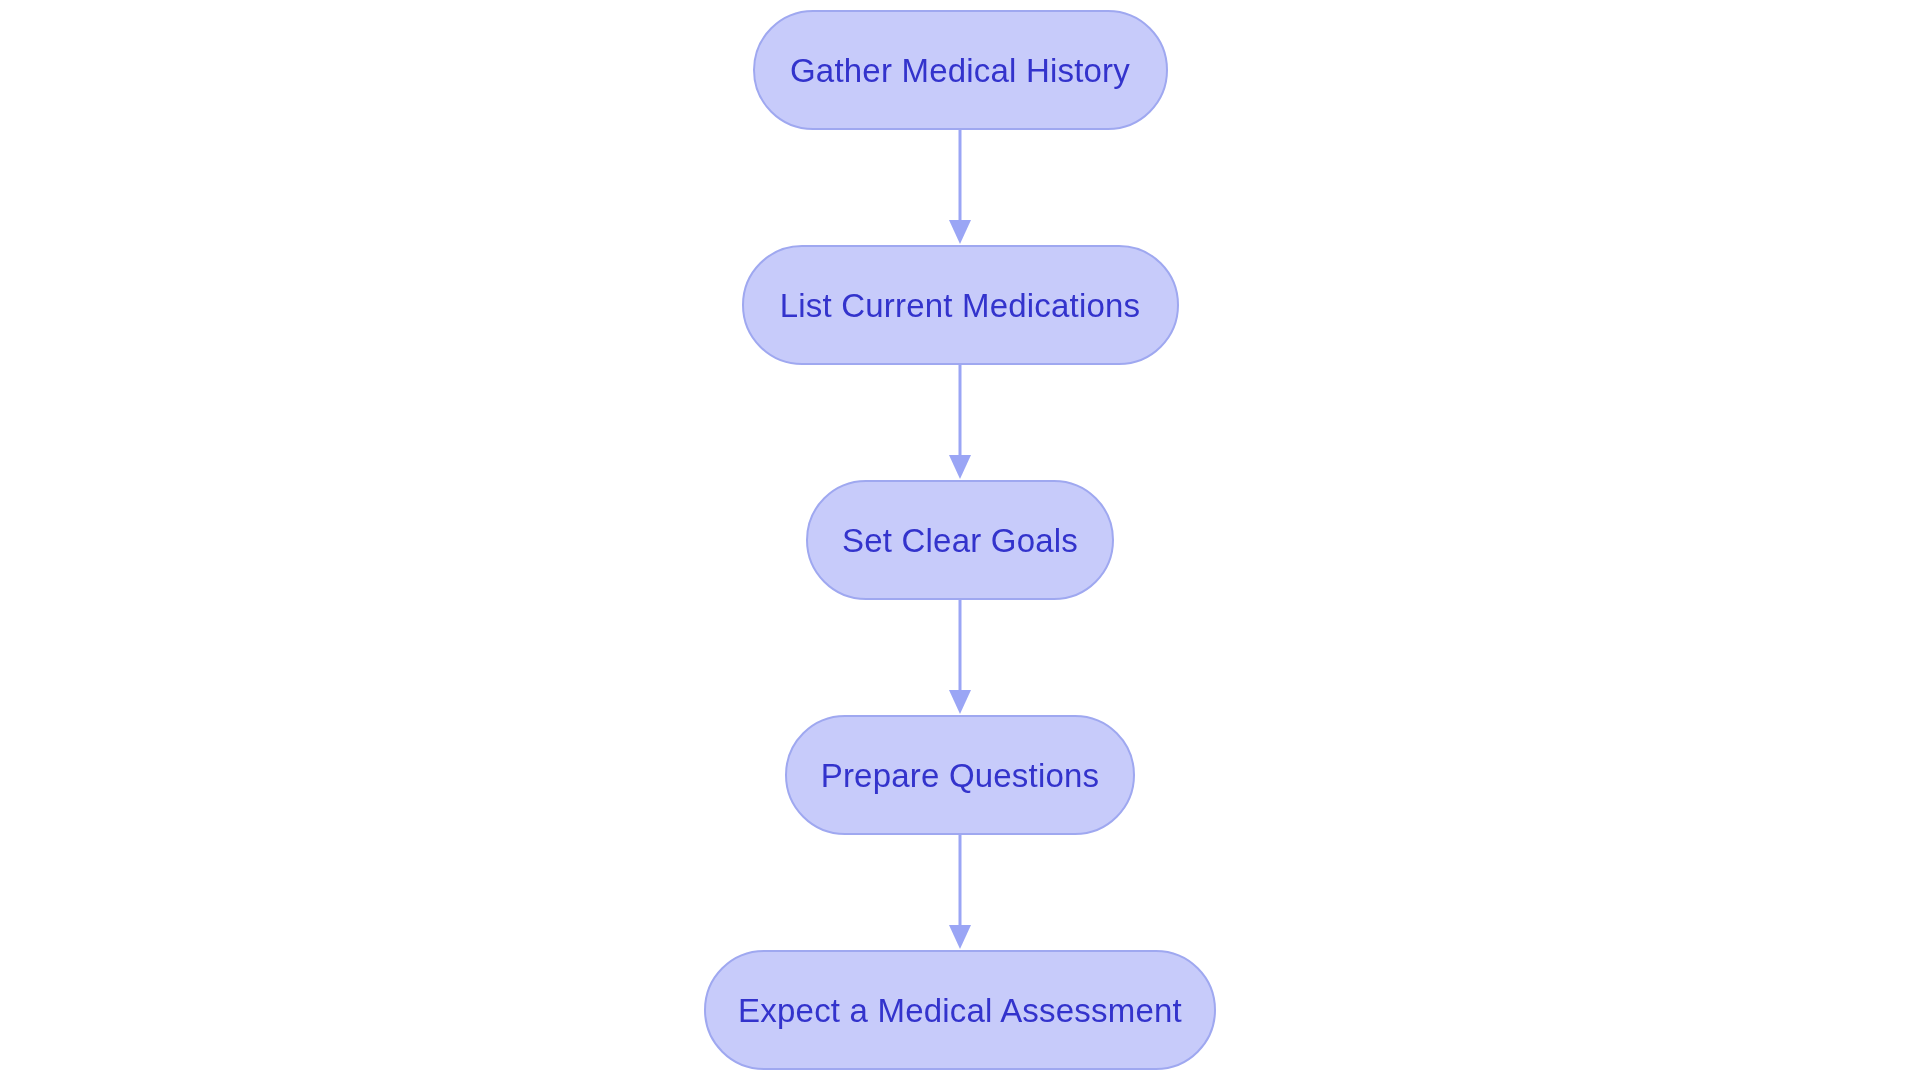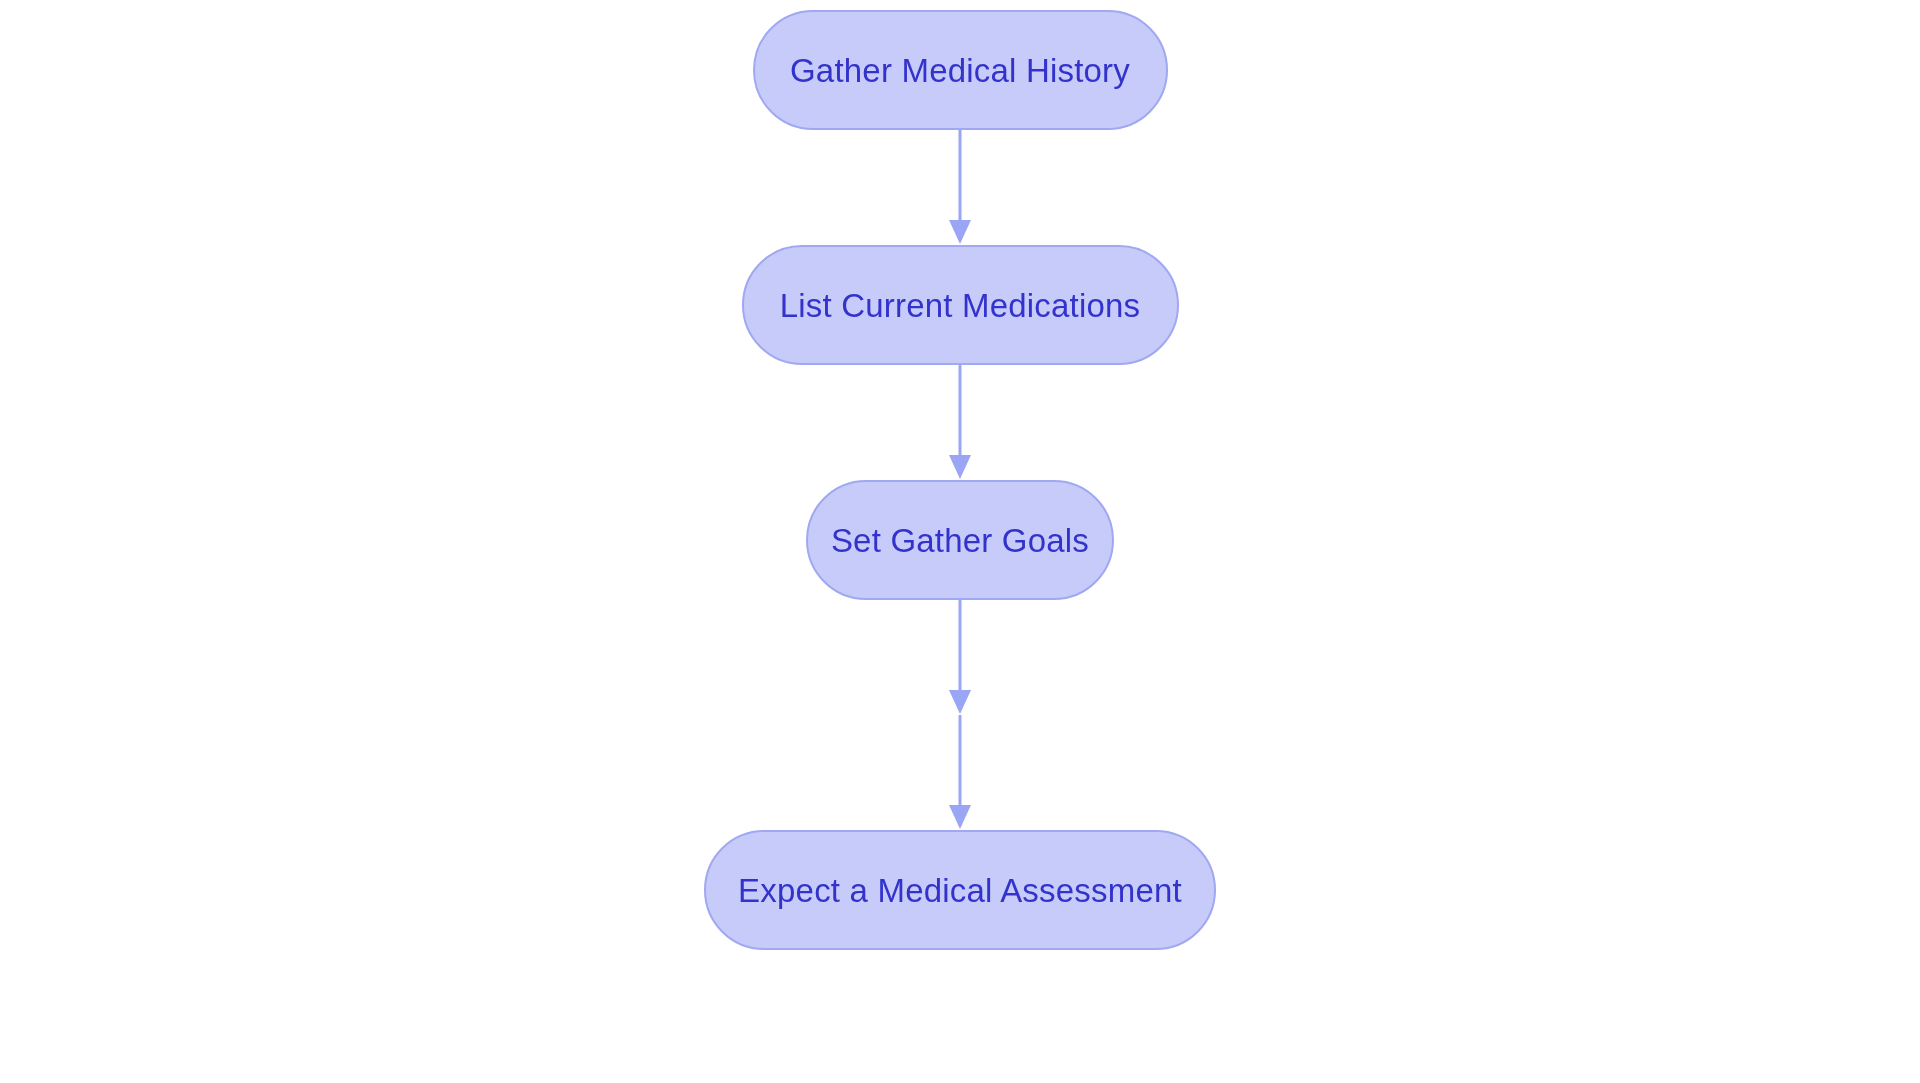--- a/index.html
+++ b/index.html
@@ -106,30 +106,33 @@
     </div>
 
     <div class="connector">
       <svg viewBox="0 0 30 115" xmlns="http://www.w3.org/2000/svg">
         <line x1="15" y1="0" x2="15" y2="98" stroke="#9aa5f5" stroke-width="3"></line>
         <polygon points="15,114 4,90 26,90" fill="#9aa5f5"></polygon>
       </svg>
     </div>
 
     <div class="node node-w3">
-      <span class="node-label">Set Gather Goals</span>
+      <span class="node-label">Set Clear Goals</span>
     </div>
 
     <div class="connector">
       <svg viewBox="0 0 30 115" xmlns="http://www.w3.org/2000/svg">
         <line x1="15" y1="0" x2="15" y2="98" stroke="#9aa5f5" stroke-width="3"></line>
         <polygon points="15,114 4,90 26,90" fill="#9aa5f5"></polygon>
       </svg>
     </div>
 
+    <div class="node node-w4">
+      <span class="node-label">Prepare Questions</span>
+    </div>
 
     <div class="connector">
       <svg viewBox="0 0 30 115" xmlns="http://www.w3.org/2000/svg">
         <line x1="15" y1="0" x2="15" y2="98" stroke="#9aa5f5" stroke-width="3"></line>
         <polygon points="15,114 4,90 26,90" fill="#9aa5f5"></polygon>
       </svg>
     </div>
 
     <div class="node node-w5">
       <span class="node-label">Expect a Medical Assessment</span>

